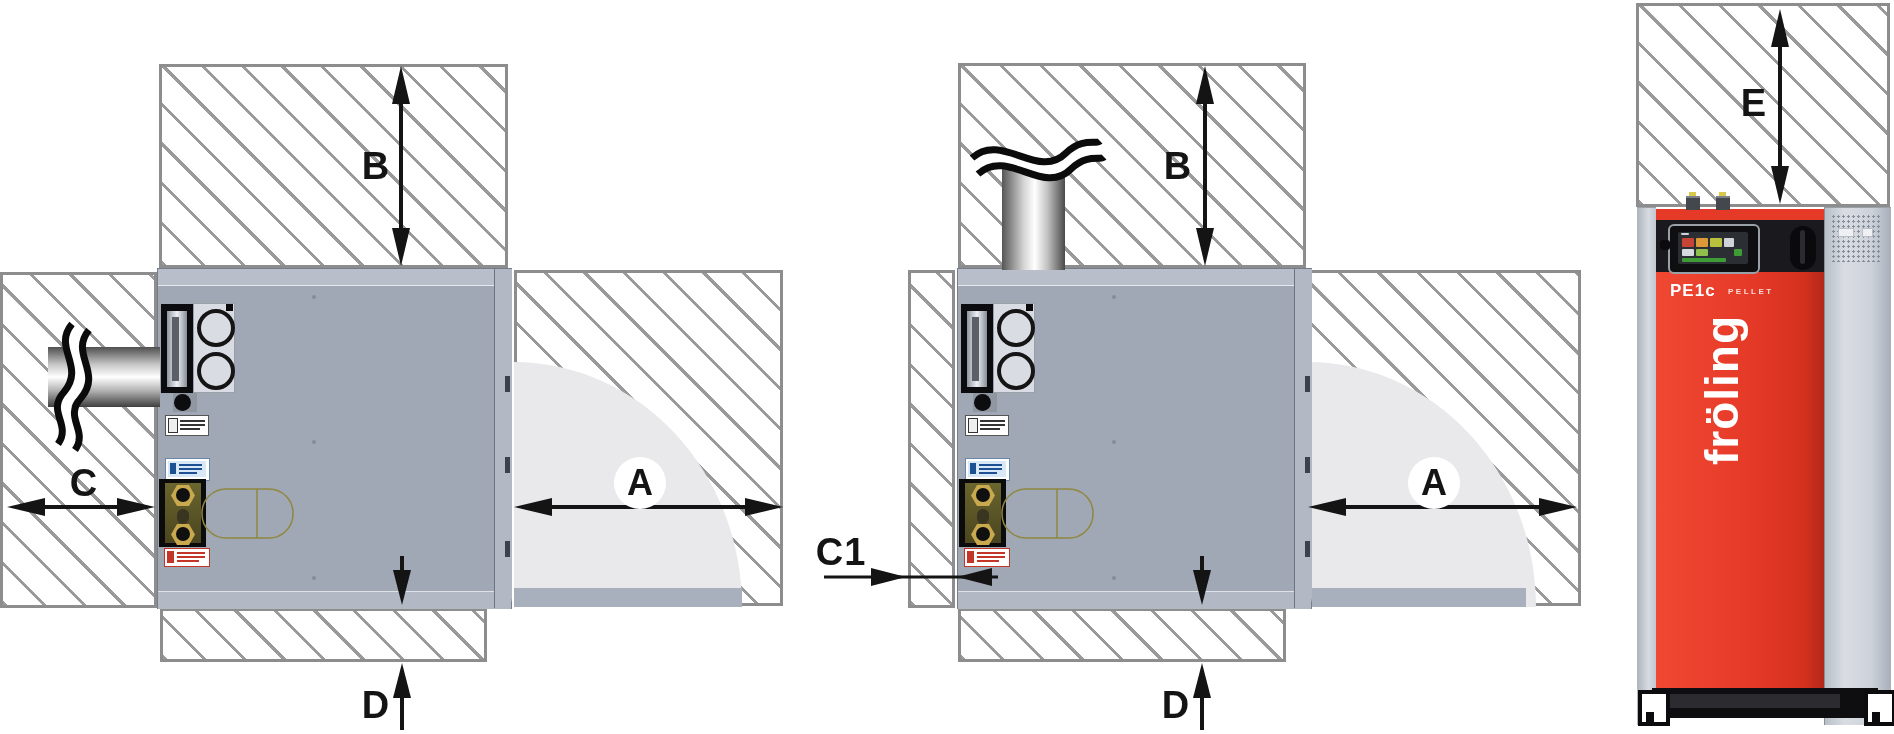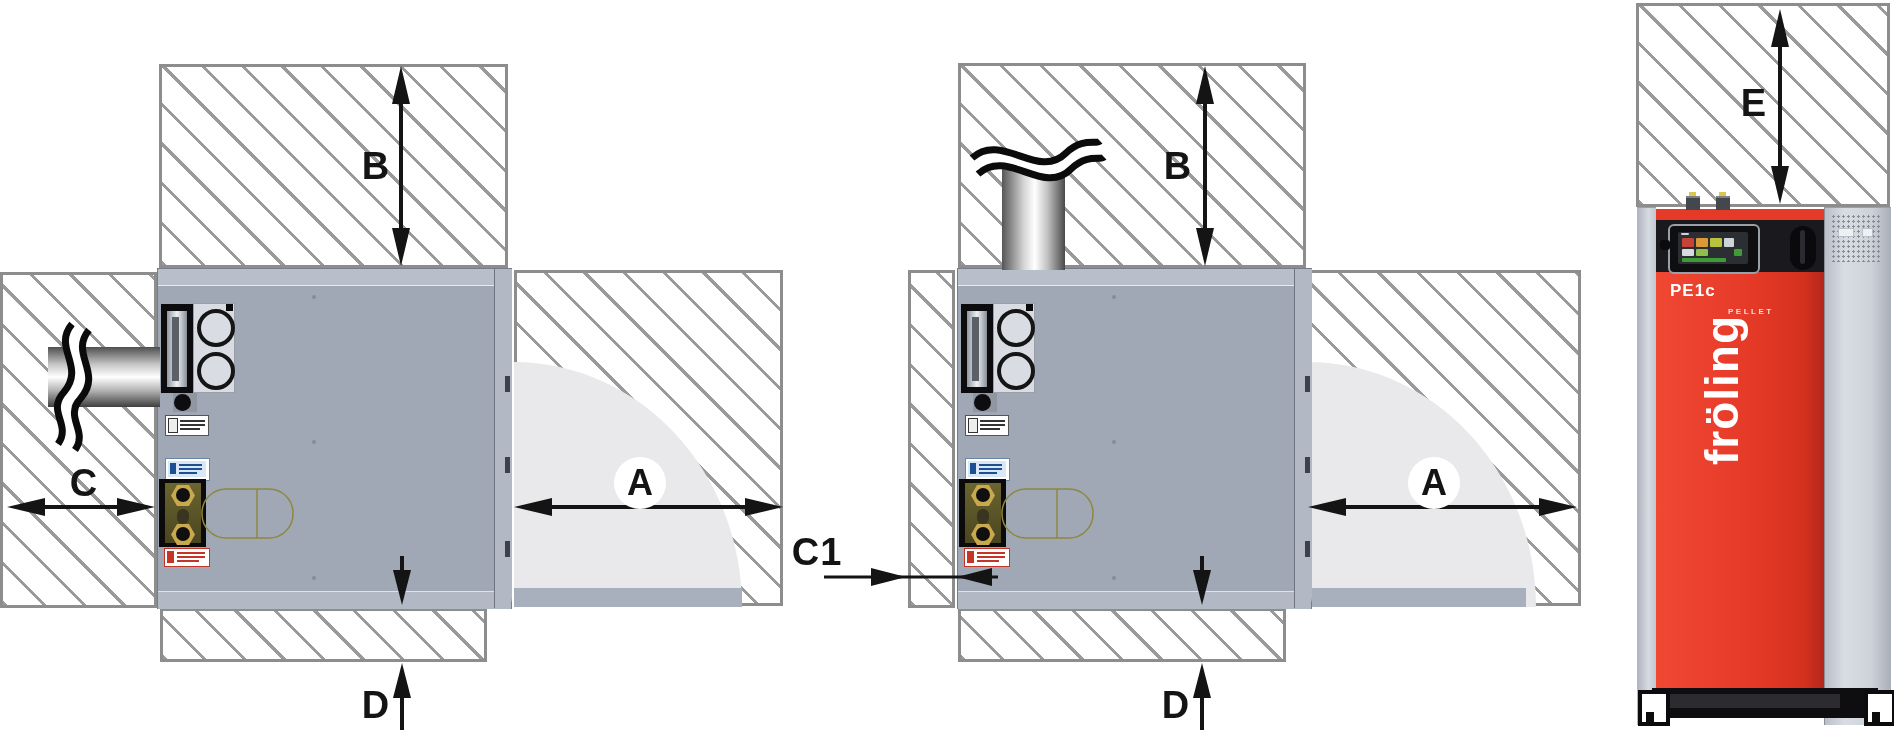--- a/index.html
+++ b/index.html
@@ -183,21 +183,21 @@
         <div class="tile" style="left:56px;top:17px;width:8px;height:7px;background:#3f9b35;"></div>
       </div>
     </div>
     <div class="p" style="left:23px;top:33px;width:10px;height:10px;background:#0b0b0d;border-radius:3px;"></div>
 
     <div class="p" style="left:153px;top:19px;width:26px;height:44px;background:#0a0a0c;border-radius:13px;">
       <div class="p" style="left:10px;top:4px;width:5px;height:34px;background:#2a2a30;border-radius:3px;"></div>
     </div>
 
     <div class="p lbl" style="left:33px;top:74px;width:70px;height:22px;color:#ffffff;font-weight:bold;font-size:17px;letter-spacing:1px;">PE1c</div>
-    <div class="p lbl" style="left:91px;top:80px;width:62px;height:12px;color:#f3ddd8;font-size:8px;letter-spacing:2.5px;font-weight:bold;margin-top:20px;">PELLET</div>
+    <div class="p lbl" style="left:91px;top:80px;width:62px;height:12px;color:#f3ddd8;font-size:8px;letter-spacing:2.5px;font-weight:bold;">PELLET</div>
     <div class="p lbl" style="left:-25px;top:159px;width:220px;height:48px;transform:rotate(-90deg);
          text-align:center;line-height:48px;color:#ffffff;font-weight:bold;font-size:46px;letter-spacing:1px;">fröling</div>
 
     <div class="p" style="left:15px;top:481px;width:226px;height:30px;background:#0e0e11;"></div>
     <div class="p" style="left:33px;top:487px;width:170px;height:14px;background:#2b2b30;"></div>
     <div class="p" style="left:1px;top:483px;width:24px;height:28px;background:#fff;border:4px solid #0c0c0e;"></div>
     <div class="p" style="left:9px;top:505px;width:8px;height:12px;background:#0c0c0e;"></div>
     <div class="p" style="left:227px;top:483px;width:24px;height:28px;background:#fff;border:4px solid #0c0c0e;"></div>
     <div class="p" style="left:235px;top:505px;width:8px;height:12px;background:#0c0c0e;"></div>
   </div>
@@ -277,19 +277,19 @@
       <polygon points="1780,204 1771,166 1789,166" stroke="none"></polygon>
     </g>
   </svg>
 
   <div class="dim-label lbl" style="left:346px;top:140px;width:60px;height:52px;">B</div>
   <div class="dim-label lbl" style="left:54px;top:457px;width:60px;height:52px;">C</div>
   <div class="a-circle" style="left:614px;top:457px;">A</div>
   <div class="dim-label lbl" style="left:346px;top:679px;width:60px;height:52px;">D</div>
 
   <div class="dim-label lbl" style="left:1148px;top:140px;width:60px;height:52px;">B</div>
-  <div class="dim-label lbl" style="left:777px;top:529px;width:80px;height:46px;">C1</div>
+  <div class="dim-label lbl" style="left:801px;top:529px;width:80px;height:46px;">C1</div>
   <div class="a-circle" style="left:1408px;top:457px;">A</div>
   <div class="dim-label lbl" style="left:1146px;top:679px;width:60px;height:52px;">D</div>
 
   <div class="dim-label lbl" style="left:1724px;top:77px;width:60px;height:52px;">E</div>
 
 </div>
 
 </body></html>

